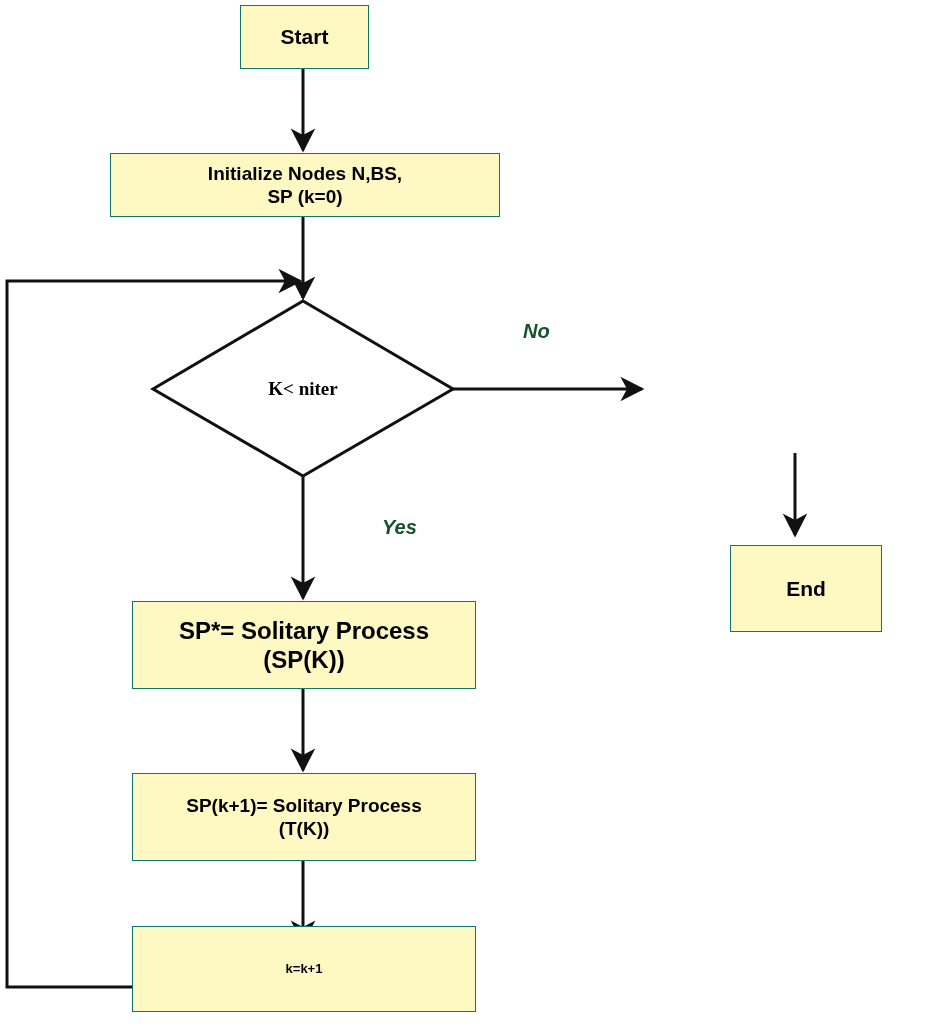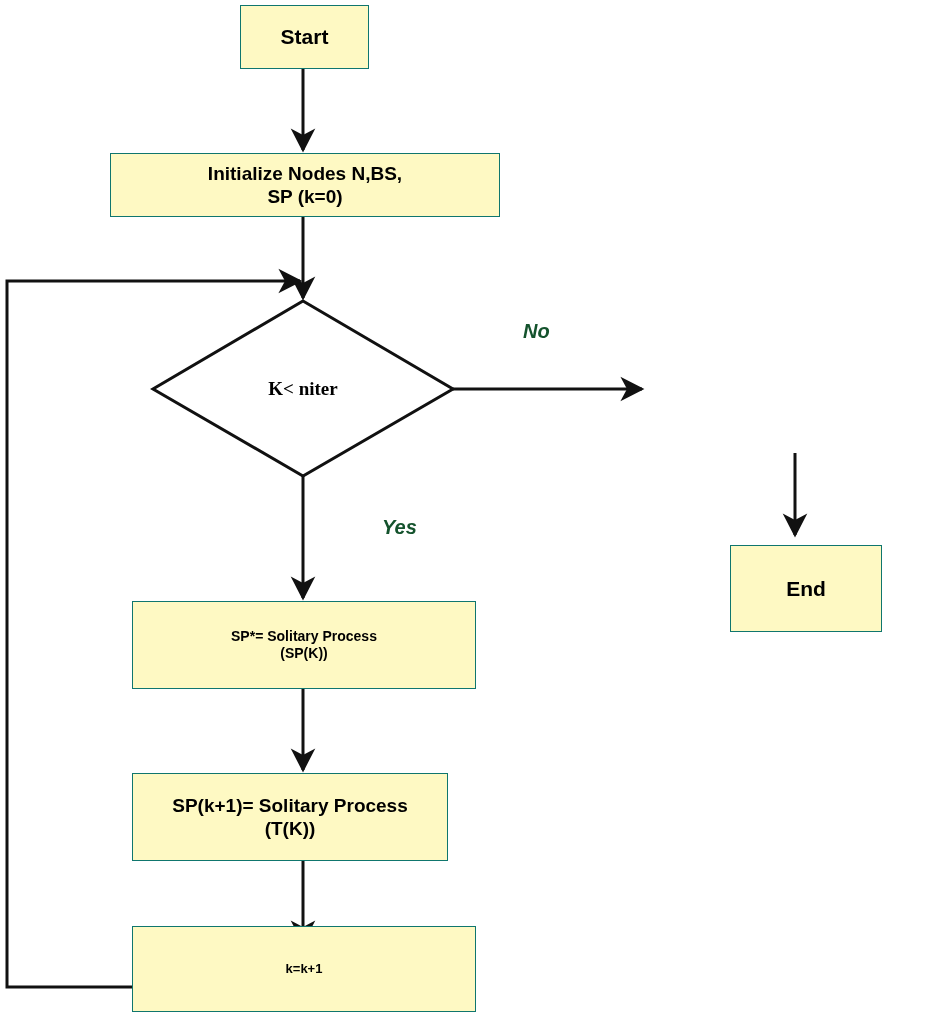--- a/index.html
+++ b/index.html
@@ -57,22 +57,22 @@
     white-space: nowrap;
     font-style: italic;
   }
 
   
   #node-start      { left: 240px; top: 5px;   width: 129px; height: 64px;  font-size: 21px; }
   #node-init       { left: 110px; top: 153px; width: 390px; height: 64px;  font-size: 19px; }
   #node-decision   { left: 152px; top: 301px; width: 302px; height: 176px; font-size: 19px; }
   #node-storing    { left: 645px; top: 323px; width: 300px; height: 130px; font-size: 19px; }
   #node-end        { left: 730px; top: 538px; width: 152px; height: 87px;  font-size: 21px; margin-top: 7px; }
-  #node-sp-star    { left: 132px; top: 601px; width: 344px; height: 88px;  font-size: 14px; }
-  #node-sp-next    { left: 132px; top: 773px; width: 316px; height: 88px;  font-size: 19px; }
+  #node-sp-star    { left: 132px; top: 601px; width: 344px; height: 88px;  font-size: 24px; }
+  #node-sp-next    { left: 132px; top: 773px; width: 344px; height: 88px;  font-size: 19px; }
   #node-increment  { left: 132px; top: 926px; width: 344px; height: 86px;  font-size: 13px; }
 
   
   #label-no  { left: 523px; top: 320px; font-size: 20px; }
   #label-yes { left: 366px; top: 516px; font-size: 20px; margin-left: 16px; }
 </style>
 </head>
 <body>
 
 <div id="flowchart-root">

